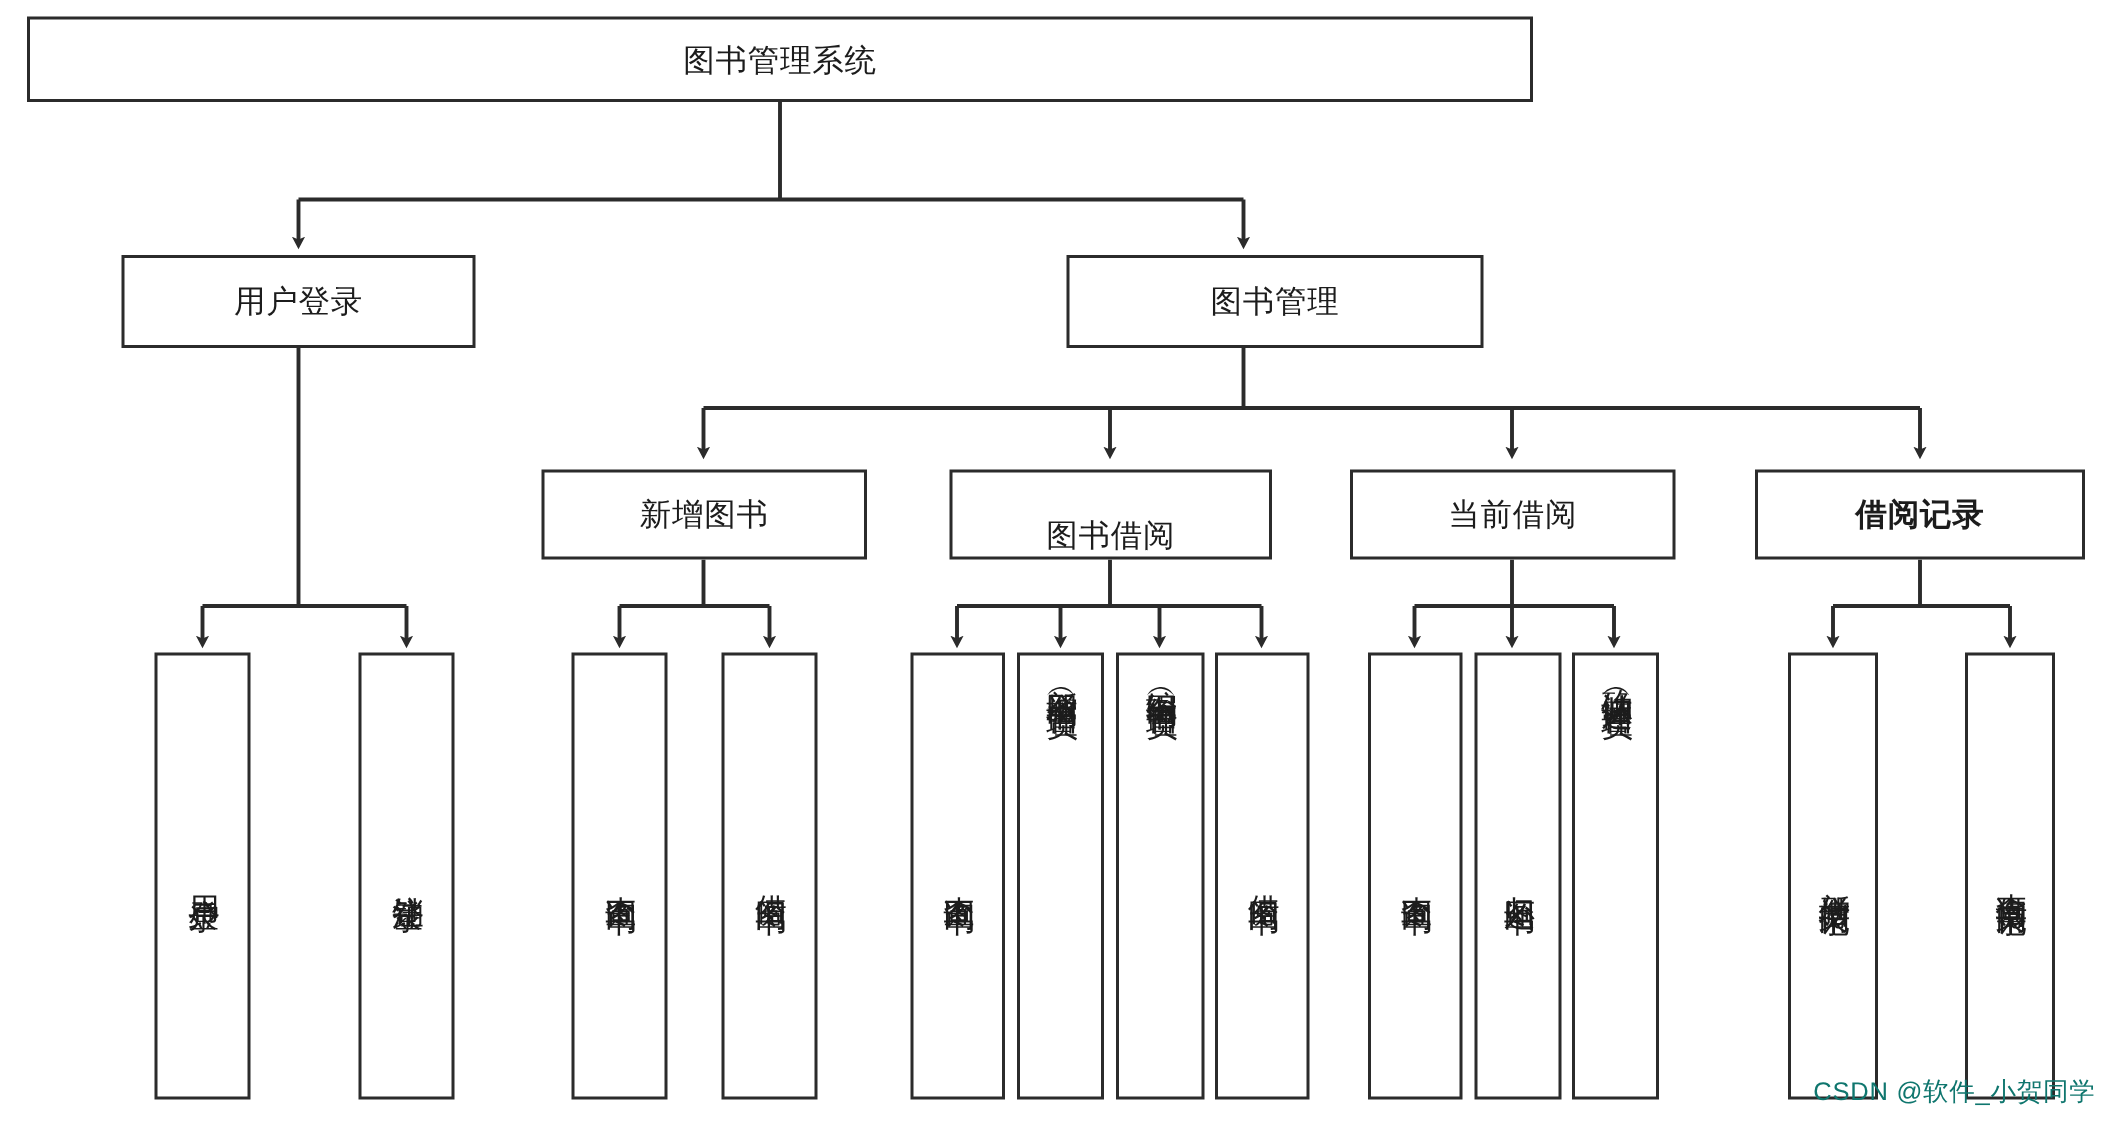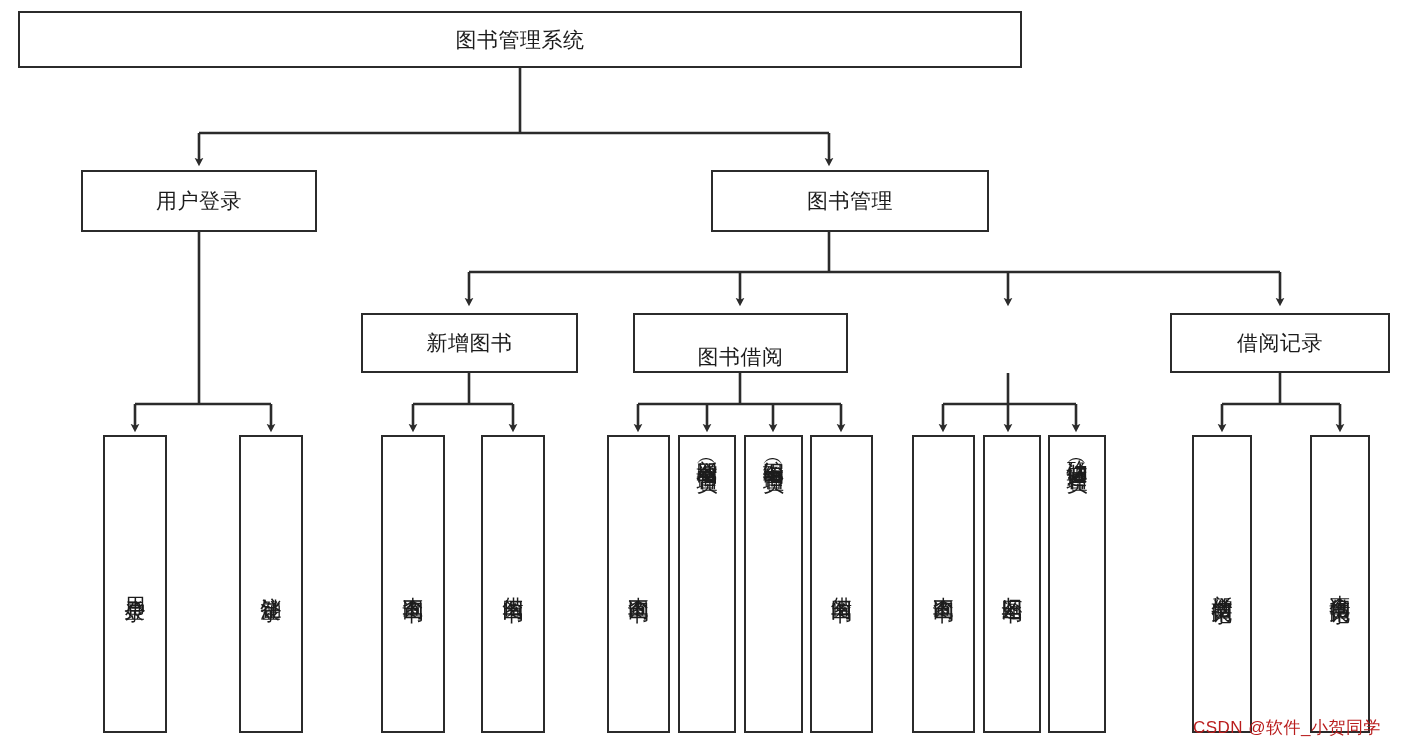--- a/index.html
+++ b/index.html
@@ -54,24 +54,24 @@
   .node .htext {
     white-space: nowrap;
     display: block;
   }
   .node.vert.topalign {
     align-items: flex-start;
     padding-top: 6px;
   }
   #watermark {
     position: absolute;
-    right: 24px;
+    right: 8px;
     bottom: 8px;
     font-size: 17px;
-    color: #b91c1c;
+    color: #0f766e;
     white-space: nowrap;
     letter-spacing: 0.5px;
   }
 </style>
 </head>
 <body>
 
 <div id="canvas">
 
   <svg id="edges" viewBox="0 0 1405 747" xmlns="http://www.w3.org/2000/svg">
@@ -138,21 +138,24 @@
   <div class="node horiz" style="left:711px; top:170px; width:278px; height:62px;">
     <span class="htext">图书管理</span>
   </div>
 
   <div class="node horiz" style="left:361px; top:313px; width:217px; height:60px;">
     <span class="htext">新增图书</span>
   </div>
   <div class="node horiz" style="left:633px; top:313px; width:215px; height:60px;align-items:flex-end;">
     <span class="htext">图书借阅</span>
   </div>
-  <div class="node horiz" style="left:1170px; top:313px; width:220px; height:60px;">
+  <div class="node horiz" style="left:900px; top:313px; width:217px; height:60px;">
+    <span class="htext">当前借阅</span>
+  </div>
+  <div class="node horiz" style="left:1170px; top:313px; width:220px; height:60px;font-weight:bold;">
     <span class="htext">借阅记录</span>
   </div>
 
   <div class="node vert" style="left:103px; top:435px; width:64px; height:298px;">
     <span class="vtext">用户登录</span>
   </div>
   <div class="node vert" style="left:239px; top:435px; width:64px; height:298px;">
     <span class="vtext">注销登录</span>
   </div>
 

